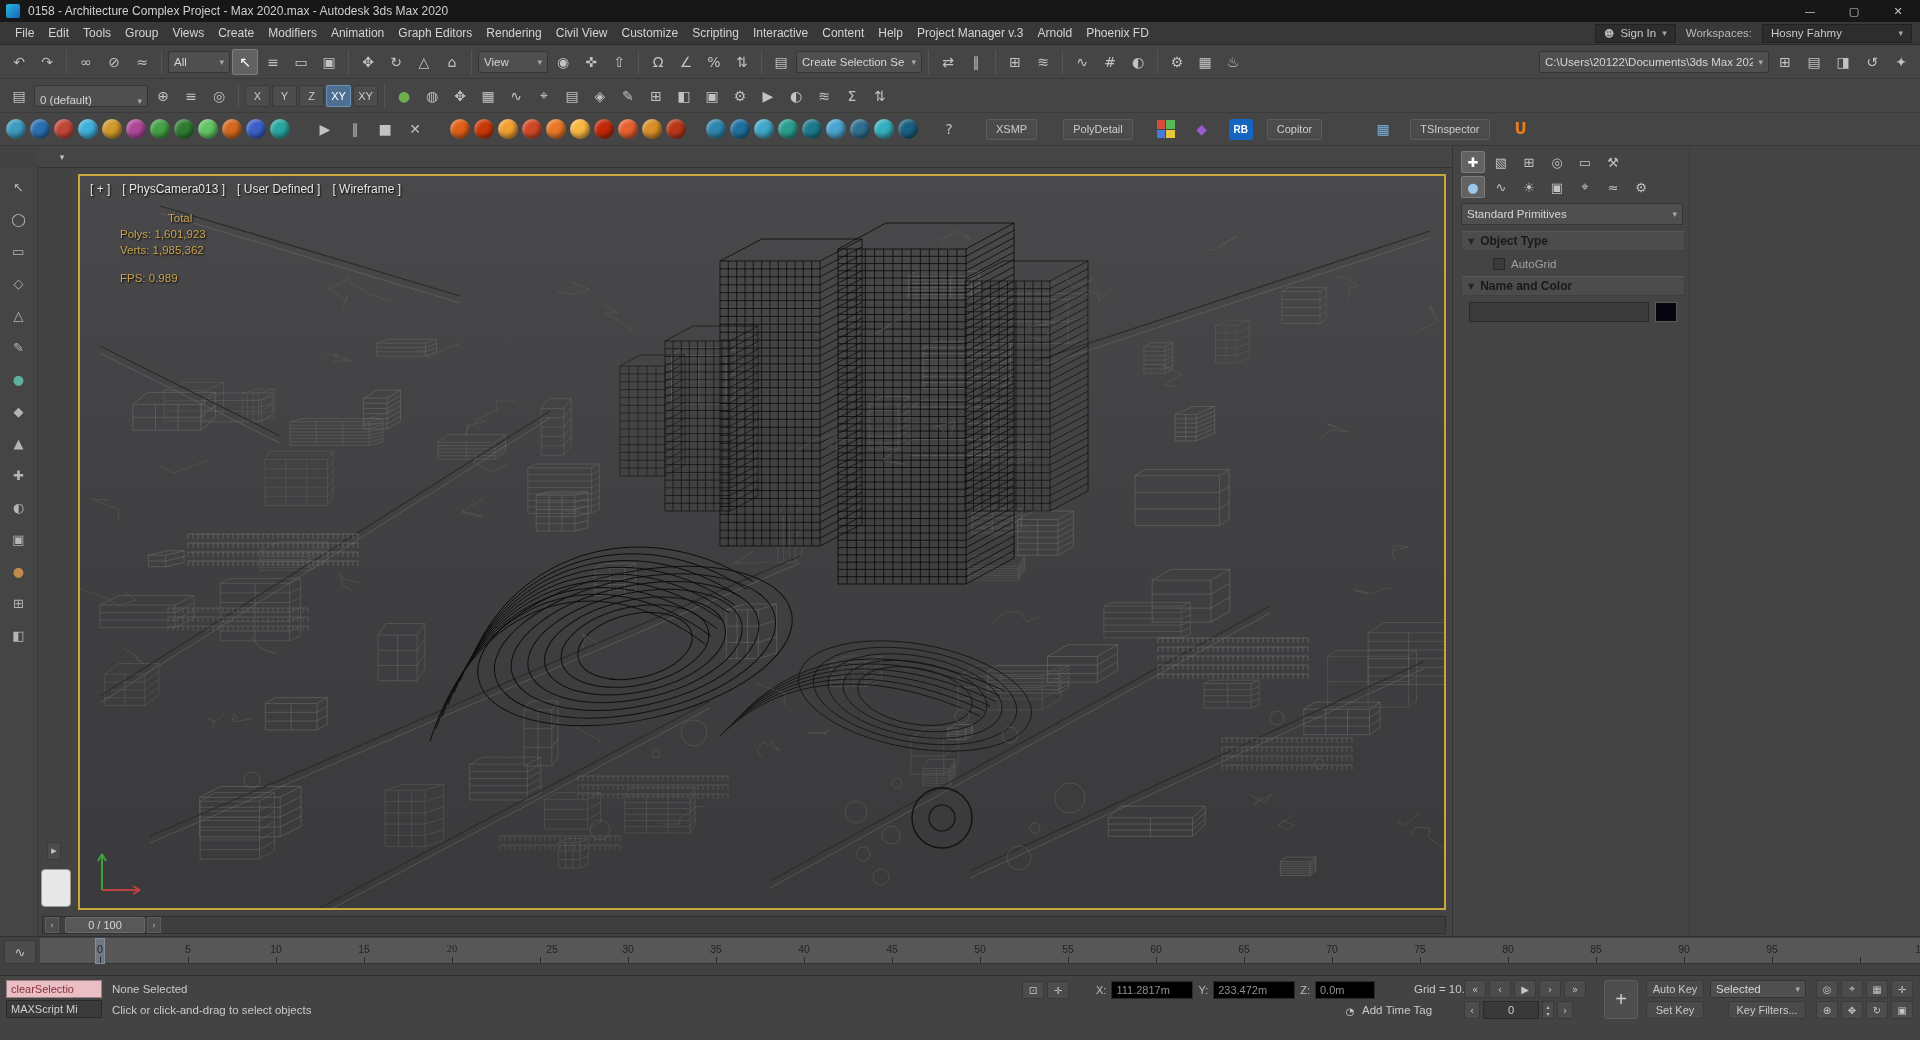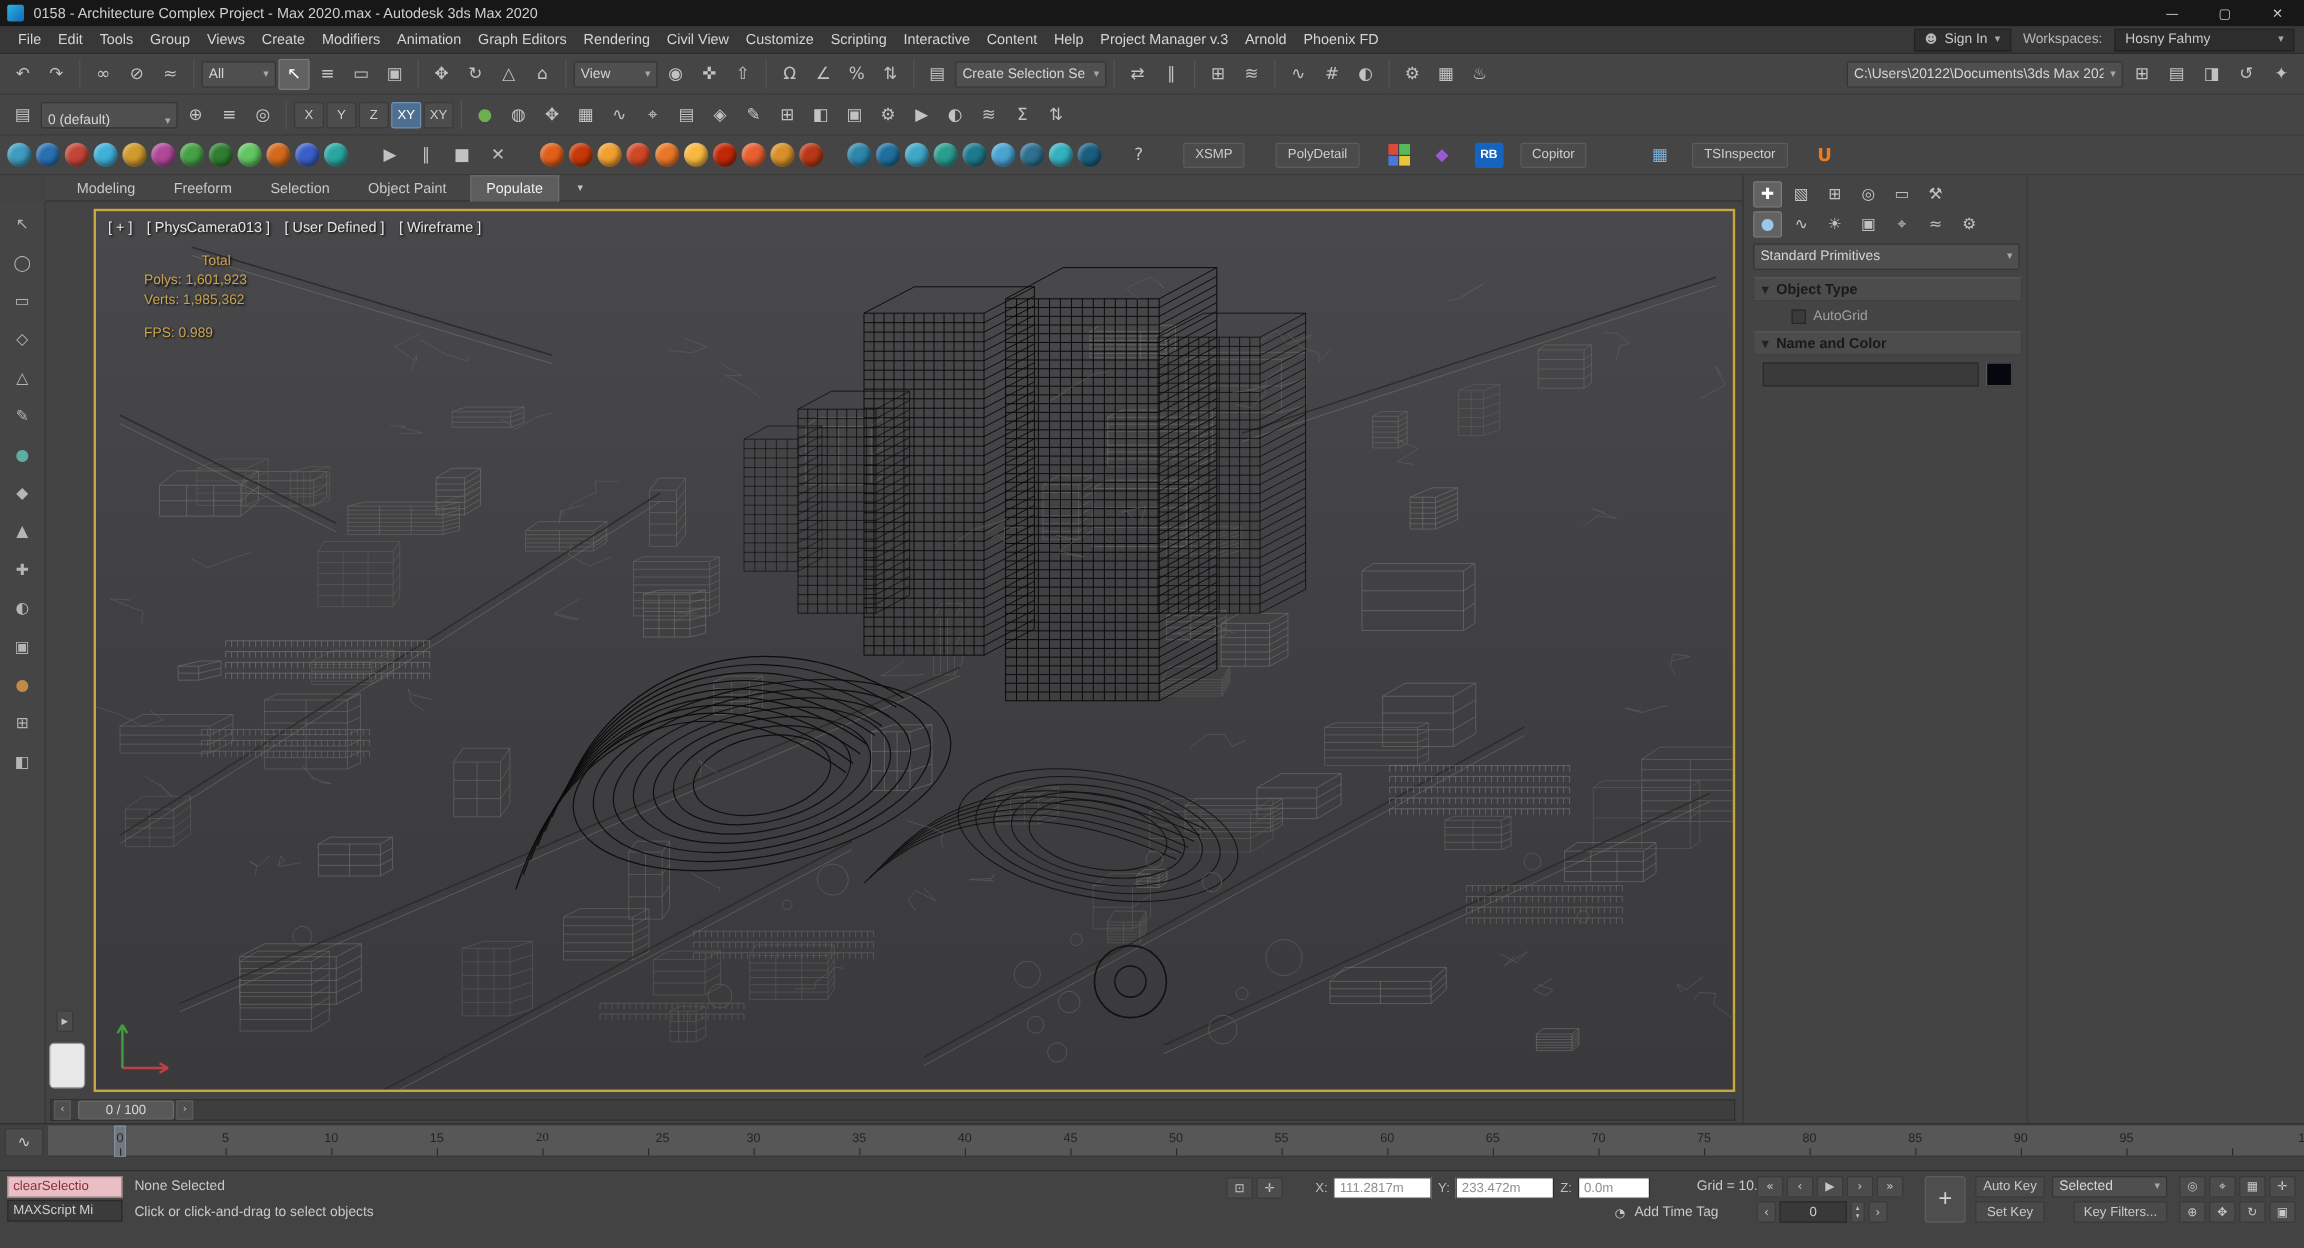--- a/index.html
+++ b/index.html
@@ -81,21 +81,21 @@
 .tick-label{position:absolute;top:5px;transform:translateX(-50%);font-size:10.5px;color:#242424}
 .tick-mark{position:absolute;bottom:0;width:1px;height:6px;background:#2a2a2a}
 .frame-marker{position:absolute;left:55px;top:0;width:10px;height:26px;background:rgba(160,180,200,.35);border:1px solid #7e8f9e}
 
 .statusbar{position:absolute;left:0;top:975px;width:1920px;height:65px;background:#434343;border-top:1px solid #2f2f2f}
 .mlisten-pink{position:absolute;left:6px;top:4px;width:96px;height:18px;background:#e9bec4;border:1px solid #9c8286;color:#8a3038;font-size:11px;line-height:16px;padding:0 4px;overflow:hidden;white-space:nowrap}
 .mlisten-dark{position:absolute;left:6px;top:24px;width:96px;height:18px;background:#3b3b3b;border:1px solid #2a2a2a;color:#cfcfcf;font-size:11px;line-height:16px;padding:0 4px;overflow:hidden;white-space:nowrap}
 .sb-text{position:absolute;color:#c9c9c9;font-size:11.5px;white-space:nowrap}
 .sb-row{position:absolute;display:flex;gap:3px;align-items:center}
 .sb-label{color:#bcbcbc;font-size:11px}
-.cfield{height:18px;background:#ffffff;border:1px solid #2a2a2a;color:#8f8f8f;font-size:11px;display:flex;align-items:center;padding:0 4px;overflow:hidden;white-space:nowrap}
+.cfield{height:18px;background:#000000;border:1px solid #2a2a2a;color:#8f8f8f;font-size:11px;display:flex;align-items:center;padding:0 4px;overflow:hidden;white-space:nowrap}
 .kbtn{width:22px;height:18px;background:#4c4c4c;border:1px solid #3a3a3a;border-radius:2px;color:#c6c6c6;font-size:10px;display:flex;align-items:center;justify-content:center;flex:none;font-family:"DejaVu Sans",sans-serif}
 .sbtn{position:absolute;height:18px;background:#4a4a4a;border:1px solid #3a3a3a;border-radius:2px;color:#c9c9c9;font-size:11px;display:flex;align-items:center;justify-content:center}
 .bigplus{position:absolute;left:1604px;top:4px;width:34px;height:39px;background:#4e4e4e;border:1px solid #5e5e5e;border-radius:3px;color:#cfcfcf;font-size:20px;display:flex;align-items:center;justify-content:center}
 .framefield{width:56px;height:18px;background:#393939;border:1px solid #2a2a2a;color:#cfcfcf;font-size:11px;display:flex;align-items:center;justify-content:center}
 .spincol{display:flex;flex-direction:column;width:12px;height:18px;background:#4c4c4c;border:1px solid #3a3a3a;color:#bbb;font-size:6px;align-items:center;justify-content:center;line-height:7px;font-family:"DejaVu Sans",sans-serif}
 .layout-tab{position:absolute;left:41px;top:869px;width:30px;height:38px;background:#e8e8e8;border:1px solid #9a9a9a;border-radius:4px}
 </style>
 </head>
 <body>
 
@@ -312,27 +312,20 @@
       <div class="pbtn-text">Copitor</div>
       <div style="width: 40px; flex: 0 0 auto;"></div>
       <div class="tbicon" style="color: rgb(122, 176, 216);">▦</div>
       <div style="width: 6px; flex: 0 0 auto;"></div>
       <div class="pbtn-text">TSInspector</div>
       <div style="width: 10px; flex: 0 0 auto;"></div>
       <div class="tbicon" style="color: rgb(232, 124, 30); font-weight: bold; font-size: 15px;">U</div>
     </div>
 
   <div class="ribbontabs">
-    <div class="rtab-list">
-        <div class="rtab">Modeling</div>
-        <div class="rtab">Freeform</div>
-        <div class="rtab">Selection</div>
-        <div class="rtab">Object Paint</div>
-        <div class="rtab active">Populate</div>
-      </div>
     <div class="tbicon" style="font-size:9px;min-width:20px;height:18px">▾</div>
   </div>
 
   <div class="leftbar">
       <div class="lbicon">↖</div>
       <div class="lbicon">◯</div>
       <div class="lbicon">▭</div>
       <div class="lbicon">◇</div>
       <div class="lbicon">△</div>
       <div class="lbicon">✎</div>

